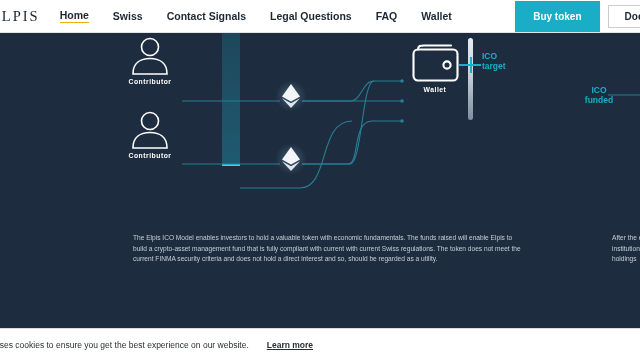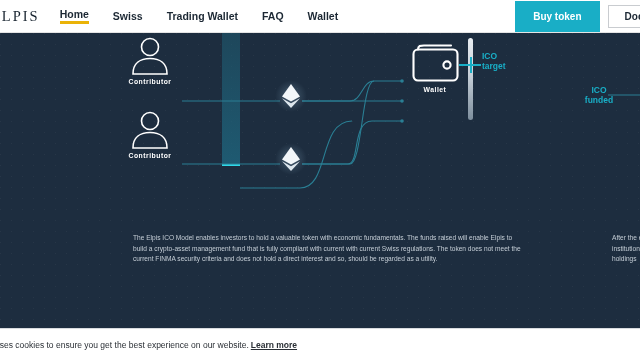--- a/index.html
+++ b/index.html
@@ -22,21 +22,21 @@
     font-family:"Liberation Serif", serif;
     font-size:14.5px; letter-spacing:2px; color:#16222e;
     margin-left:-9px; padding-right:8px; white-space:nowrap;
   }
   #navlist { display:flex; align-items:center; }
   .navitem {
     font-size:10.5px; font-weight:bold; color:#1b2733;
     margin:0 12px; white-space:nowrap; padding-bottom:1px;
     cursor:pointer;
   }
-  .navitem.active { border-bottom:3px solid #eab308; }
+  .navitem.active { border-bottom:1px solid #eab308; }
   #header-actions {
     position:absolute; right:0px; top:0; height:33px;
     display:flex; align-items:center; gap:8px; padding-right:4px;
   }
   #buy-token {
     background:#19aec6; color:#ffffff; font-size:10px; font-weight:bold;
     padding:10px 18px; border:none; cursor:pointer; white-space:nowrap;text-align:center;
   }
   #documents-btn {
     background:#ffffff; color:#1b2733; font-size:10px; font-weight:bold;
@@ -132,33 +132,34 @@
   #cookie-bar {
     position:absolute; left:0; bottom:0; width:700px; height:32px;
     background:#ffffff; border-top:1px solid #d8dbdf;
     display:flex; align-items:center; z-index:50;
   }
   #cookie-text {
     font-size:8.5px; color:#2a2f35; margin-left:-5px; white-space:nowrap;
   }
   #cookie-link {
     font-size:8.5px; color:#2a2f35; font-weight:bold;
-    text-decoration:underline; margin-left:2px; cursor:pointer;
+    text-decoration:underline; margin-left:18px; cursor:pointer;
   }
 </style>
 </head>
 <body>
 
 <div id="header">
   <div id="logo">ELPIS</div>
 
   <div id="navlist">
     <div class="navitem active">Home</div>
     <div class="navitem">Swiss</div>
-    <div class="navitem">Trading Wallet</div>
+    <div class="navitem">Contact Signals</div>
+    <div class="navitem">Legal Questions</div>
     <div class="navitem">FAQ</div>
     <div class="navitem">Wallet</div>
   </div>
 
   <div id="header-actions">
     <button id="buy-token">Buy token</button>
     <button id="documents-btn">Documents</button>
   </div>
 </div>
 

